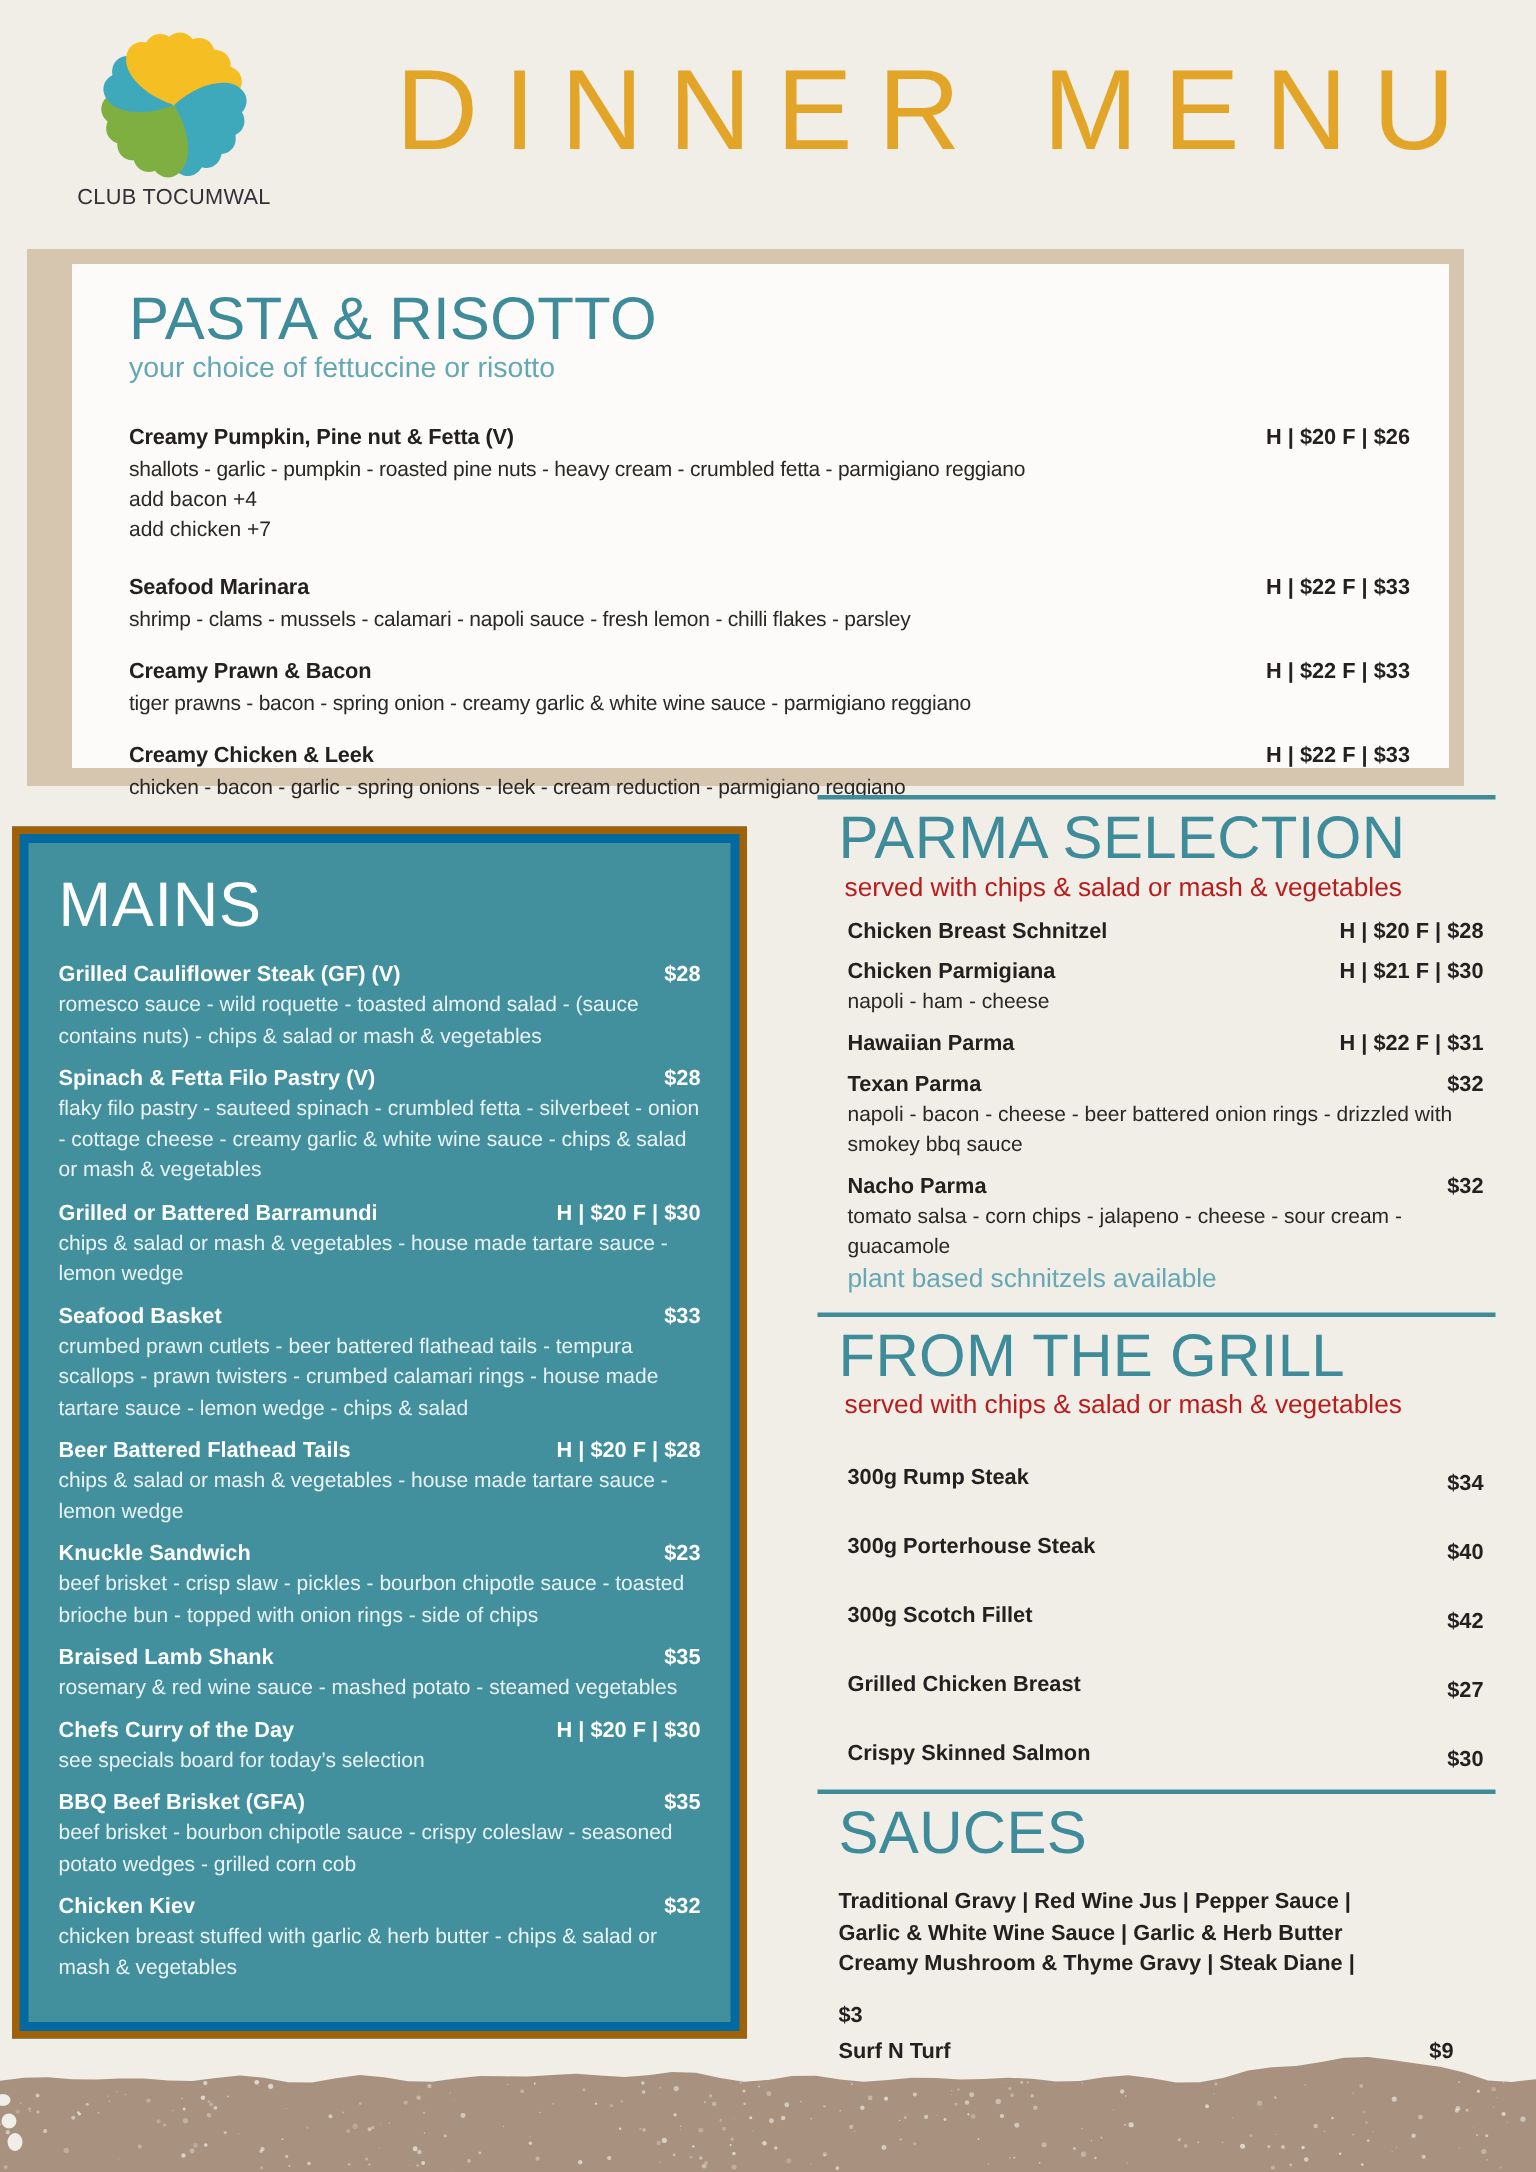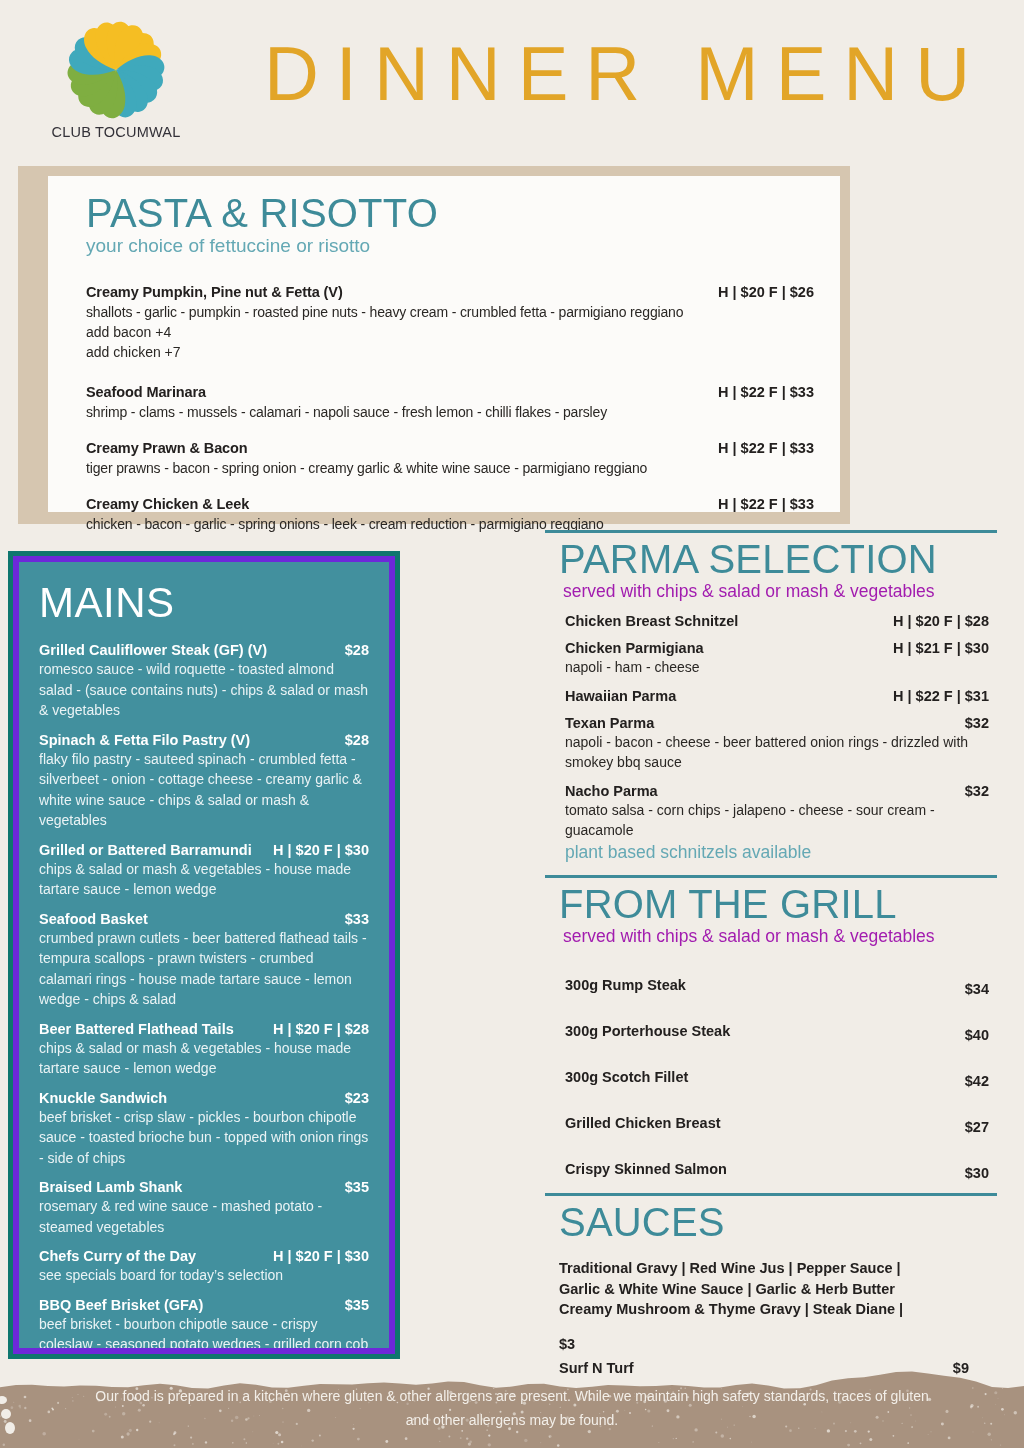--- a/index.html
+++ b/index.html
@@ -57,21 +57,21 @@
     letter-spacing: 17px;
     color: #E2A528;
     line-height: 92px;
     text-indent: 17px;
   }
 
   
   .pasta-box {
     position: absolute;
     left: 18px; top: 166px;
-    width: 832px; height: 358px;
+    width: 958px; height: 358px;
     background: #D6C6B0;
     padding: 10px 10px 12px 30px;
   }
   .pasta-inner {
     width: 100%; height: 100%;
     background: #FCFBF9;
     padding: 14px 26px 14px 38px;
   }
   .sec-head-teal {
     font-family: "Liberation Sans", sans-serif;
@@ -121,23 +121,23 @@
   .add-line {
     font-size: 14px;
     color: #2A2724;
     line-height: 20px;
   }
 
   
   .mains-box {
     position: absolute;
     left: 8px; top: 551px;
-    width: 392px; height: 808px;
-    border: 5px solid #0f766e;
-    background: #6d28d9;
+    width: 490px; height: 808px;
+    border: 5px solid #a16207;
+    background: #0369a1;
     padding: 6px;
   }
   .mains-inner {
     width: 100%; height: 100%;
     background: #42909E;
     padding: 16px 20px 10px 20px;
     overflow: hidden;
   }
   .mains-head {
     font-size: 42px;
@@ -189,21 +189,21 @@
   .sec-head-r {
     font-size: 40px;
     font-weight: 400;
     color: #3E8B99;
     line-height: 48px;
     letter-spacing: 0.2px;
     margin-top: 2px;
   }
   .sec-sub-r {
     font-size: 17.5px;
-    color: #a21caf;
+    color: #b91c1c;
     line-height: 22px;
     margin-top: -3px;
     padding-left: 4px;
   }
   .r-row { margin-top: 11px; padding-left: 6px; }
   .r-name {
     font-size: 14.5px;
     font-weight: bold;
     color: #23201F;
   }
@@ -794,19 +794,15 @@
           <circle cx="135.3" cy="32.5" r="1.48" fill="#F1EDE7" opacity="0.72"></circle>
           <circle cx="681.1" cy="22.2" r="1.02" fill="#F1EDE7" opacity="0.43"></circle>
           <circle cx="590.7" cy="33.1" r="1.37" fill="#F1EDE7" opacity="0.71"></circle>
           <circle cx="496.0" cy="28.0" r="1.00" fill="#F1EDE7" opacity="0.64"></circle>
           <circle cx="991.2" cy="57.8" r="1.02" fill="#F1EDE7" opacity="0.61"></circle>
           <ellipse cx="2.0" cy="34.0" rx="5" ry="4.0" fill="#F1EDE7"></ellipse>
           <ellipse cx="6.0" cy="48.0" rx="5" ry="5.0" fill="#F1EDE7"></ellipse>
           <ellipse cx="10.0" cy="62.0" rx="5" ry="6.0" fill="#F1EDE7"></ellipse>
         </g>
     </svg>
-    <div class="footer-text">
-      <div>Our food is prepared in a kitchen where gluten &amp; other allergens are present. While we maintain high safety standards, traces of gluten</div>
-      <div>and other allergens may be found.</div>
-    </div>
   </div>
 
 </div>
 
 </body></html>

